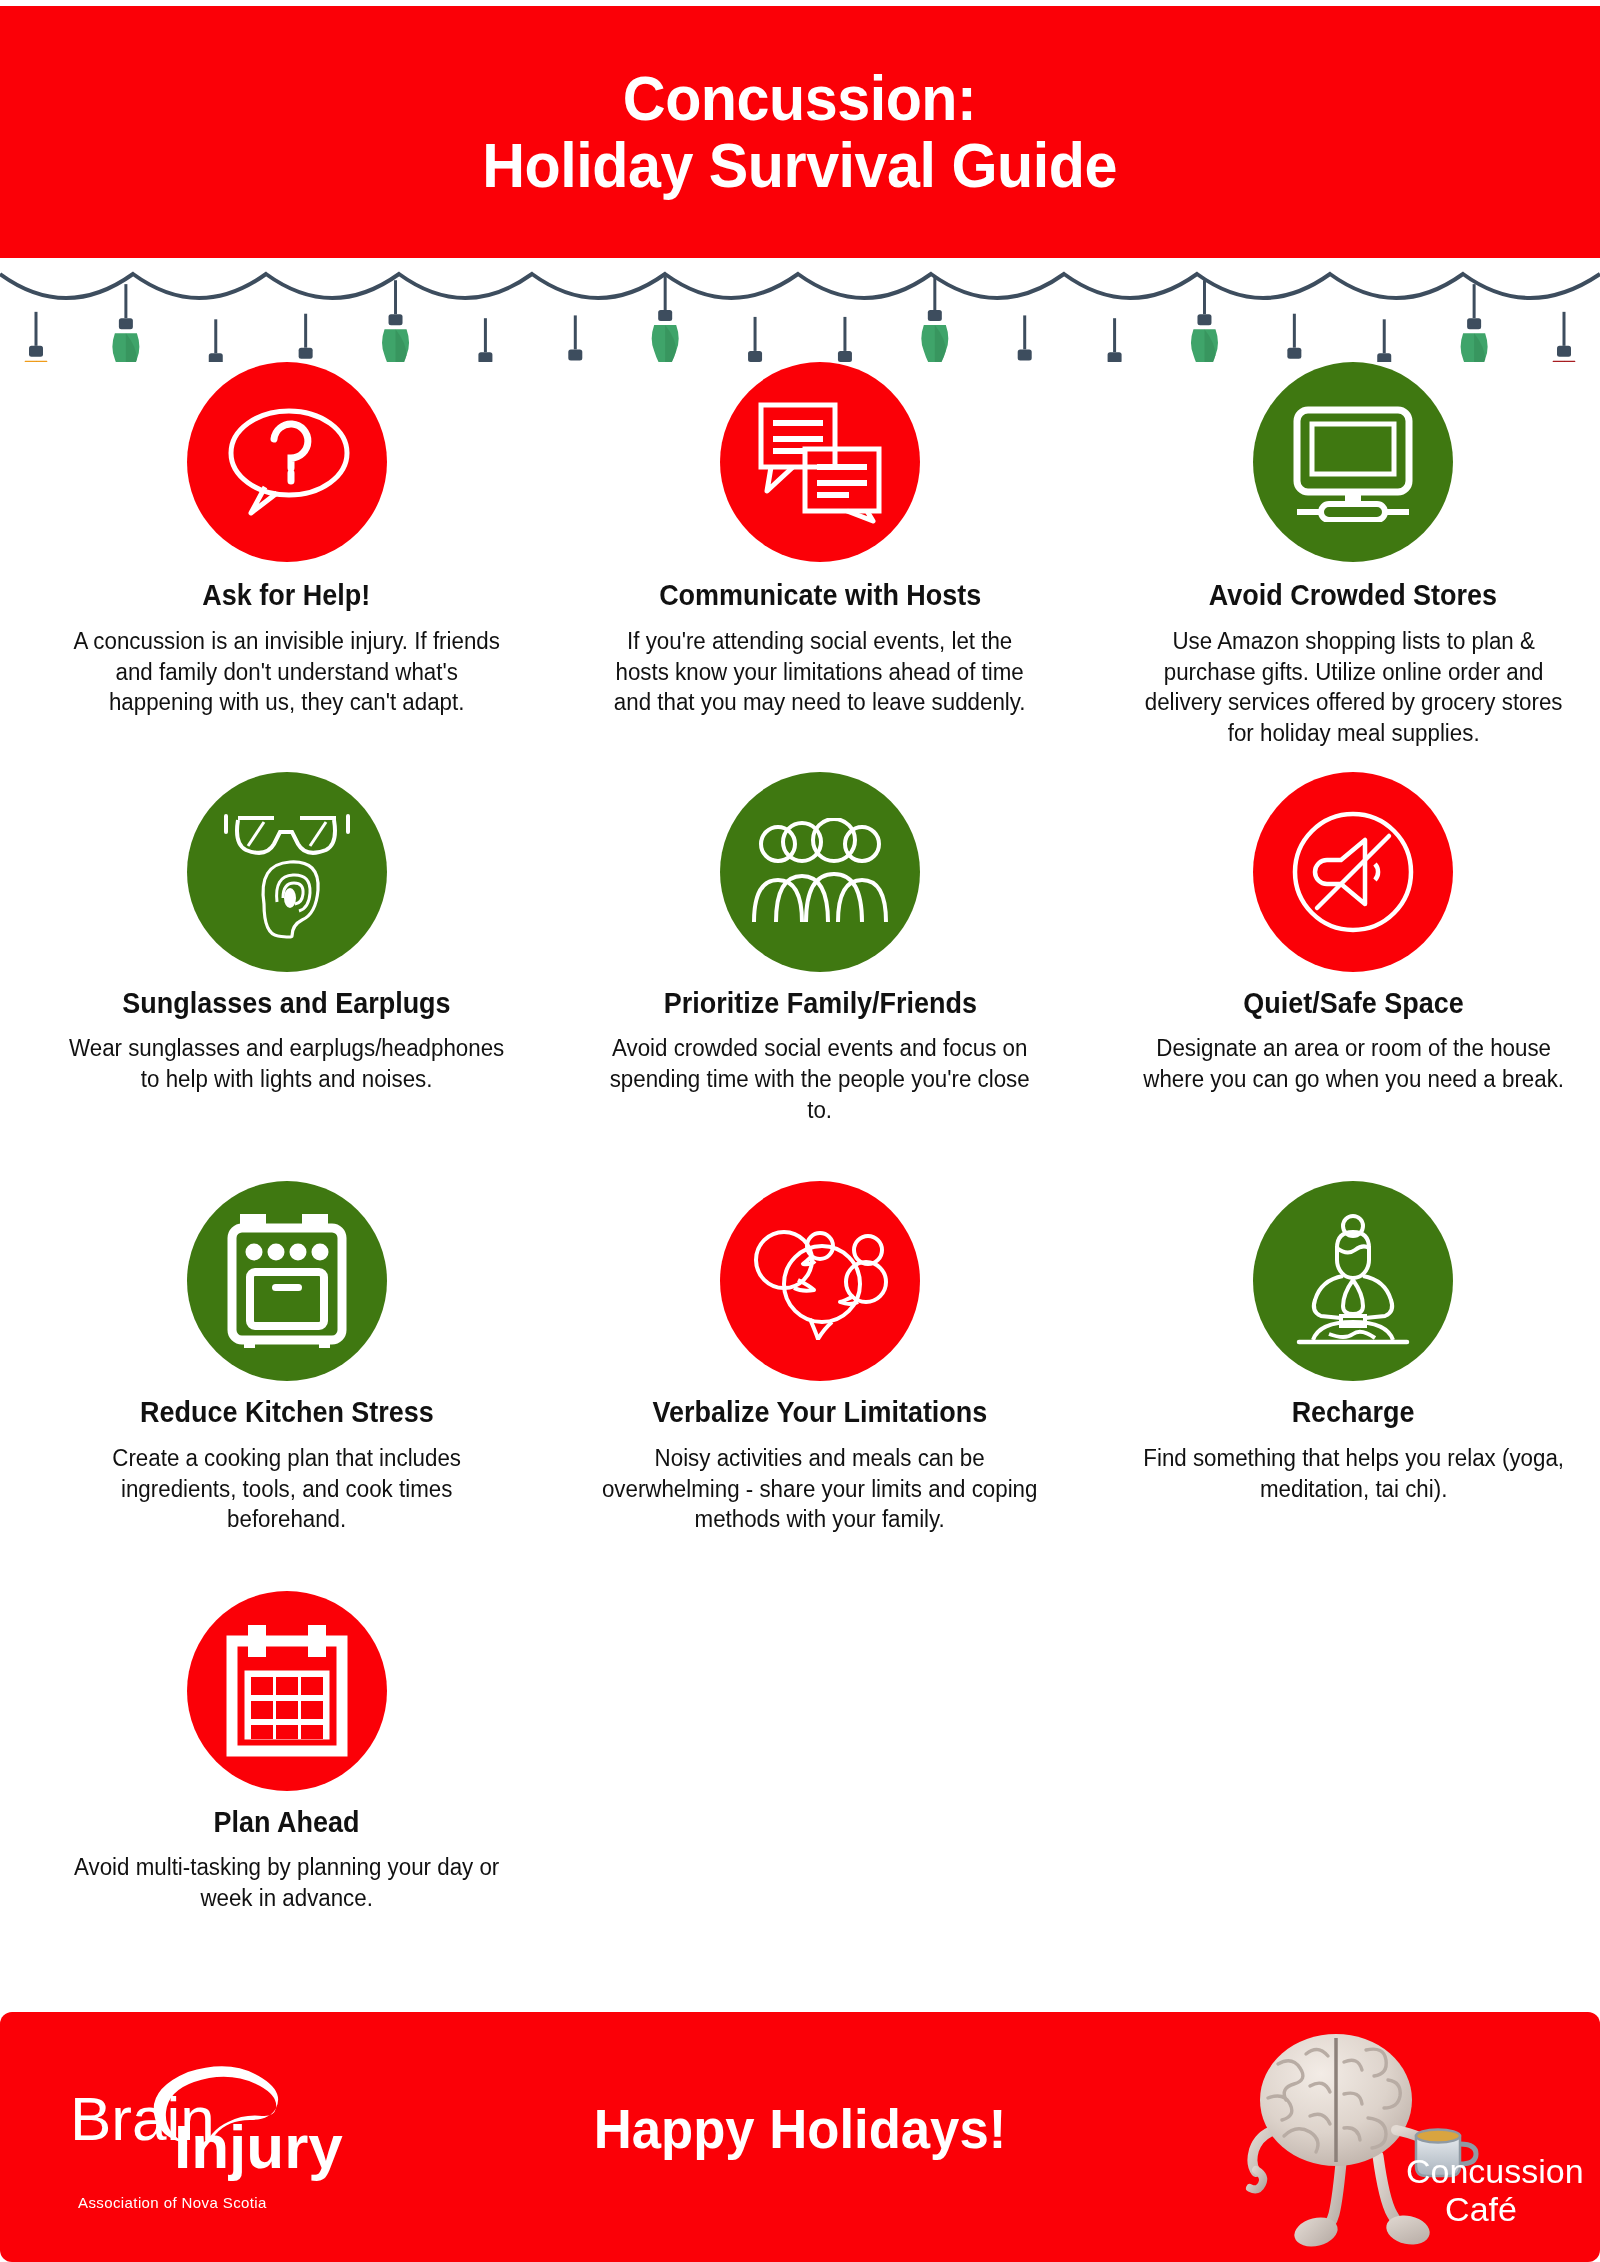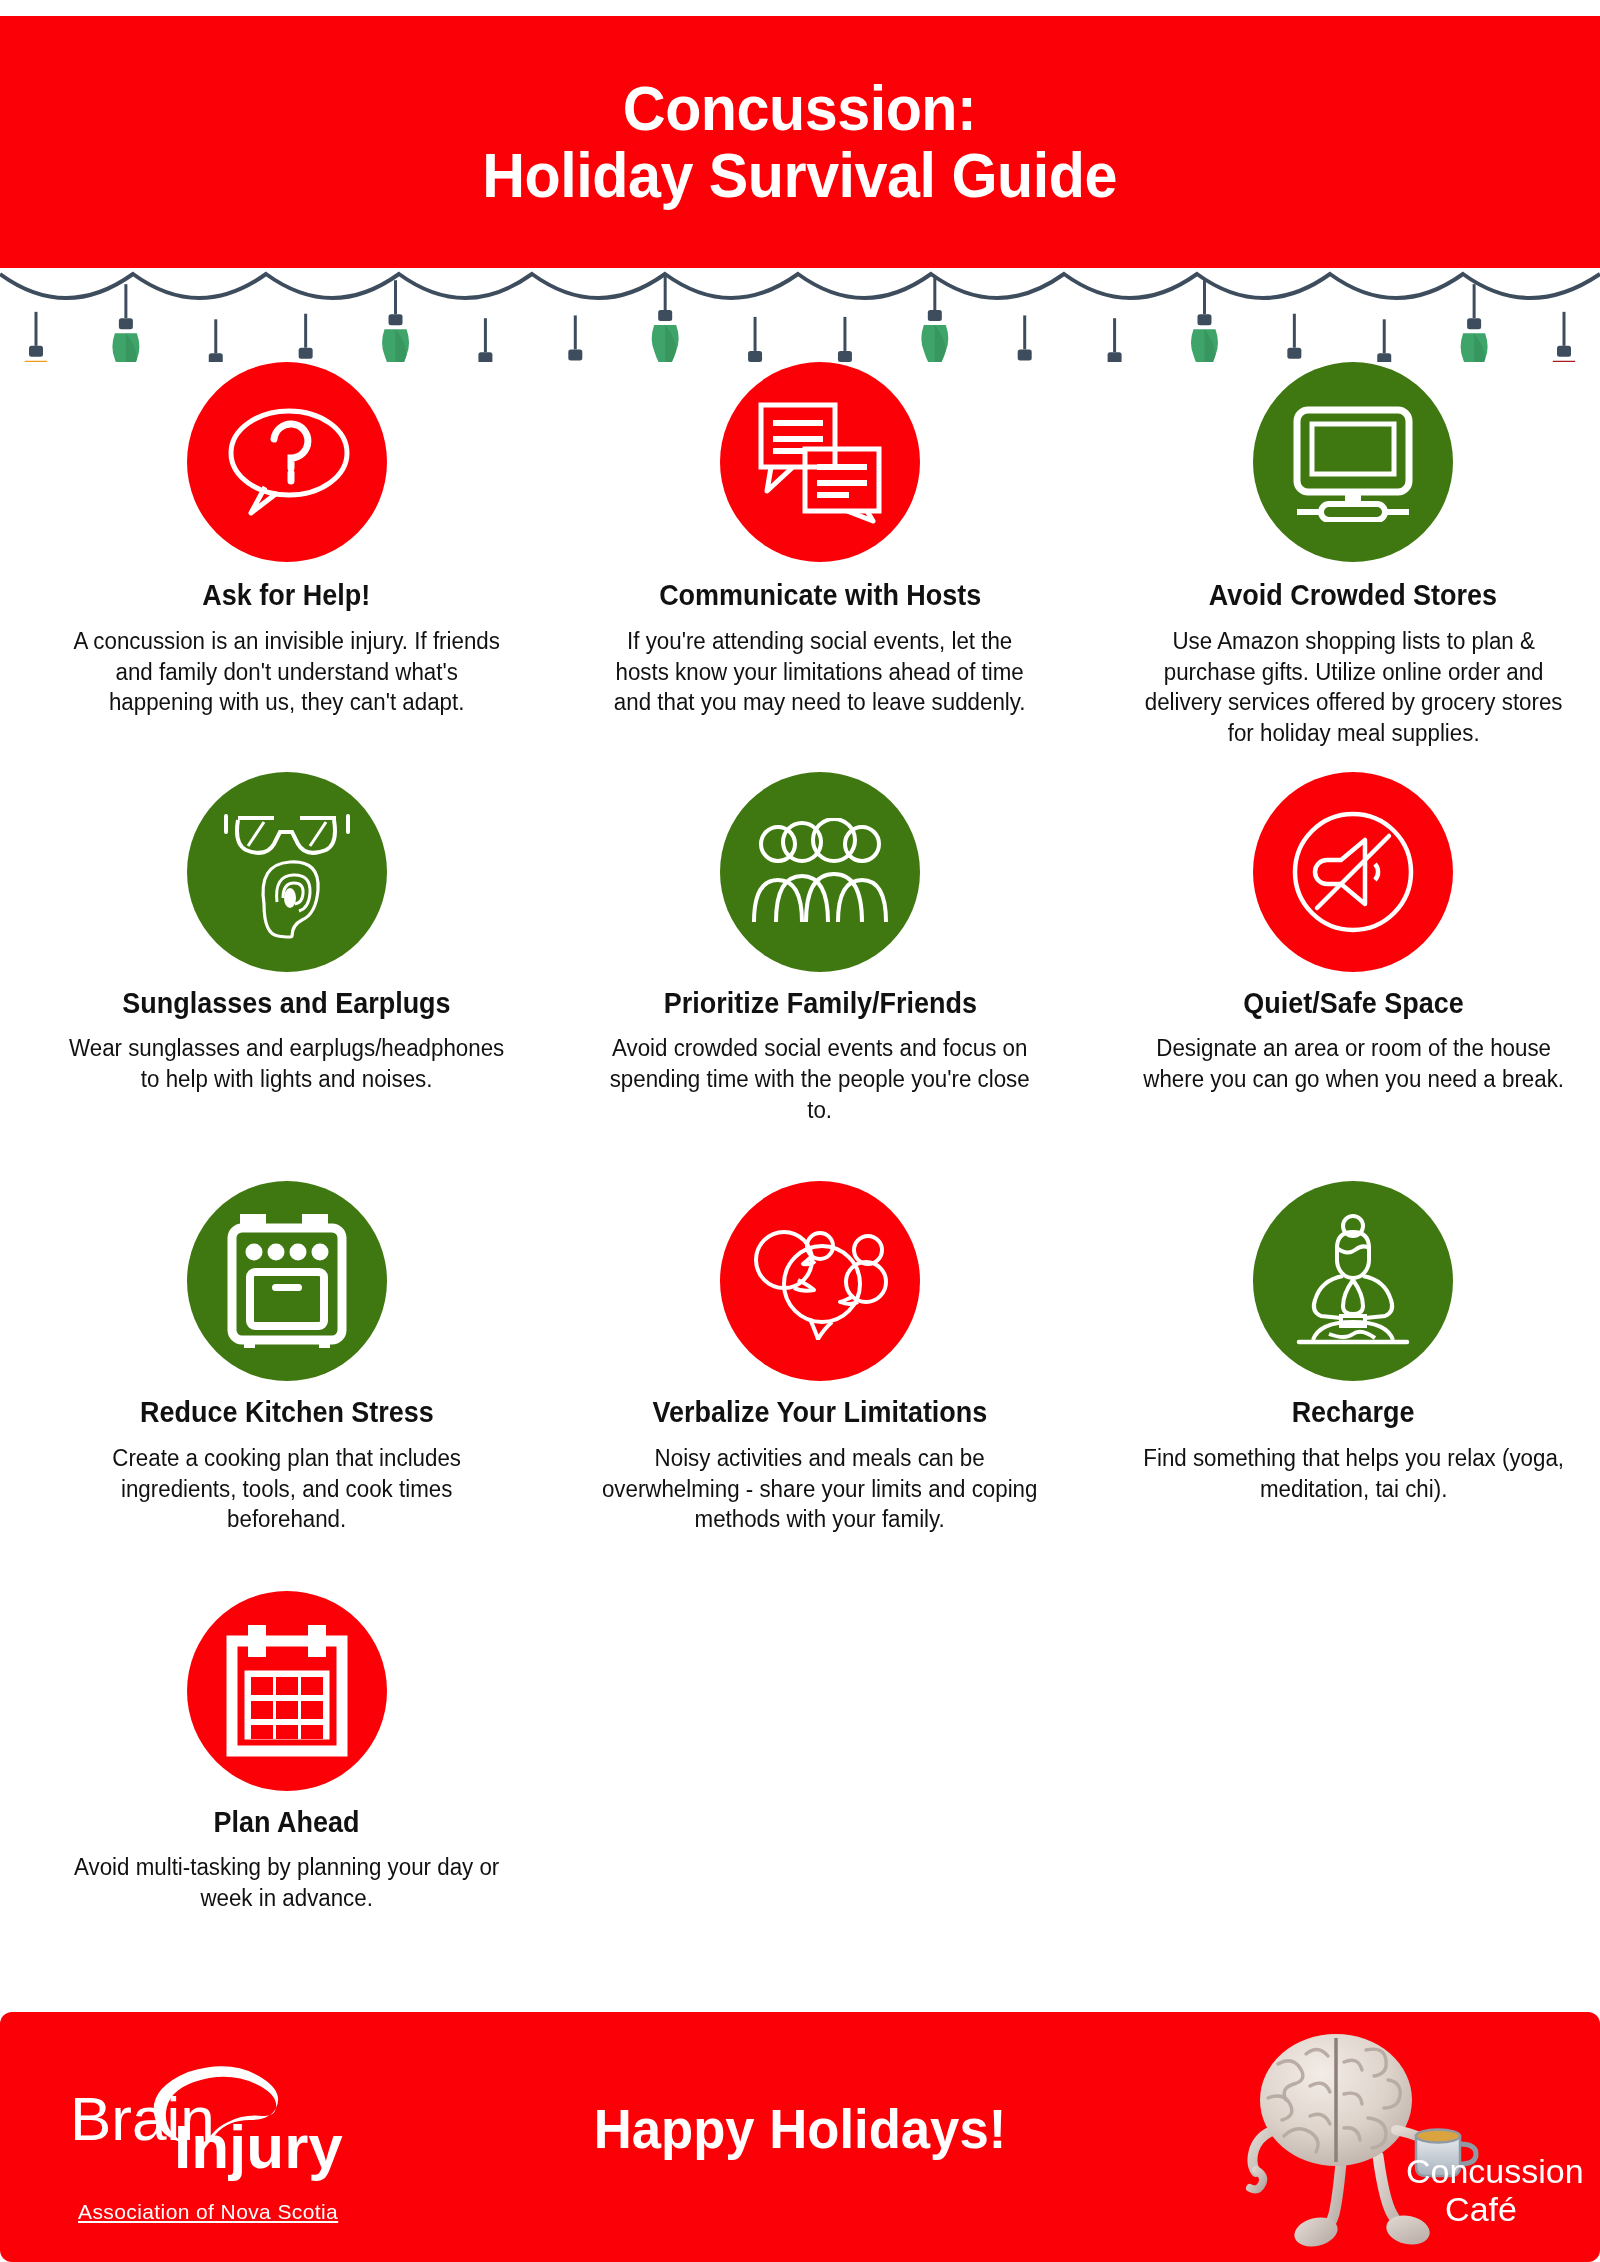--- a/index.html
+++ b/index.html
@@ -4,21 +4,21 @@
 <style>
   html,body{margin:0;padding:0;background:#ffffff;}
   body{
     width:1600px; height:2262px; position:relative; overflow:hidden;
     font-family:"Liberation Sans", sans-serif;
     -webkit-font-smoothing:antialiased;
   }
 
   
   .header{
-    position:absolute; left:0; top:16px; width:1600px; height:252px;
+    position:absolute; left:0; top:6px; width:1600px; height:252px;
     background:#fb0007;
     display:flex; align-items:center; justify-content:center;
   }
   .header-title{
     color:#ffffff; text-align:center; line-height:1.07;
     font-size:63px; font-weight:bold; letter-spacing:-0.5px;
     font-family:"Liberation Sans", sans-serif;
     transform:scaleX(0.94);
   }
   .header-title .l1{display:block;}
@@ -74,24 +74,23 @@
     position:absolute; left:0; top:2012px; width:1600px; height:250px;
     background:#fb0007;
     border-radius:12px;
   }
   .logo-wrap{
     position:absolute; left:70px; top:48px; width:330px; height:160px;
     color:#ffffff;
   }
   .logo-svg{position:absolute; left:0; top:0;}
   .logo-sub{
-    position:absolute; left:8px; top:140px;
-    font-size:21px; color:#ffffff; letter-spacing:0.4px;
+    position:absolute; left:8px; top:134px;
+    font-size:15px; color:#ffffff; letter-spacing:0.4px;
     font-family:"Liberation Sans", sans-serif;
-    text-decoration:underline;
   }
   .happy{
     position:absolute; left:0; top:84px; width:1600px;
     text-align:center;
     color:#ffffff; font-size:56px; font-weight:bold;
     transform:scaleX(0.94);
     font-family:"Liberation Sans", sans-serif;
   }
   .mascot{
     position:absolute; right:42px; top:12px; width:320px; height:238px;

